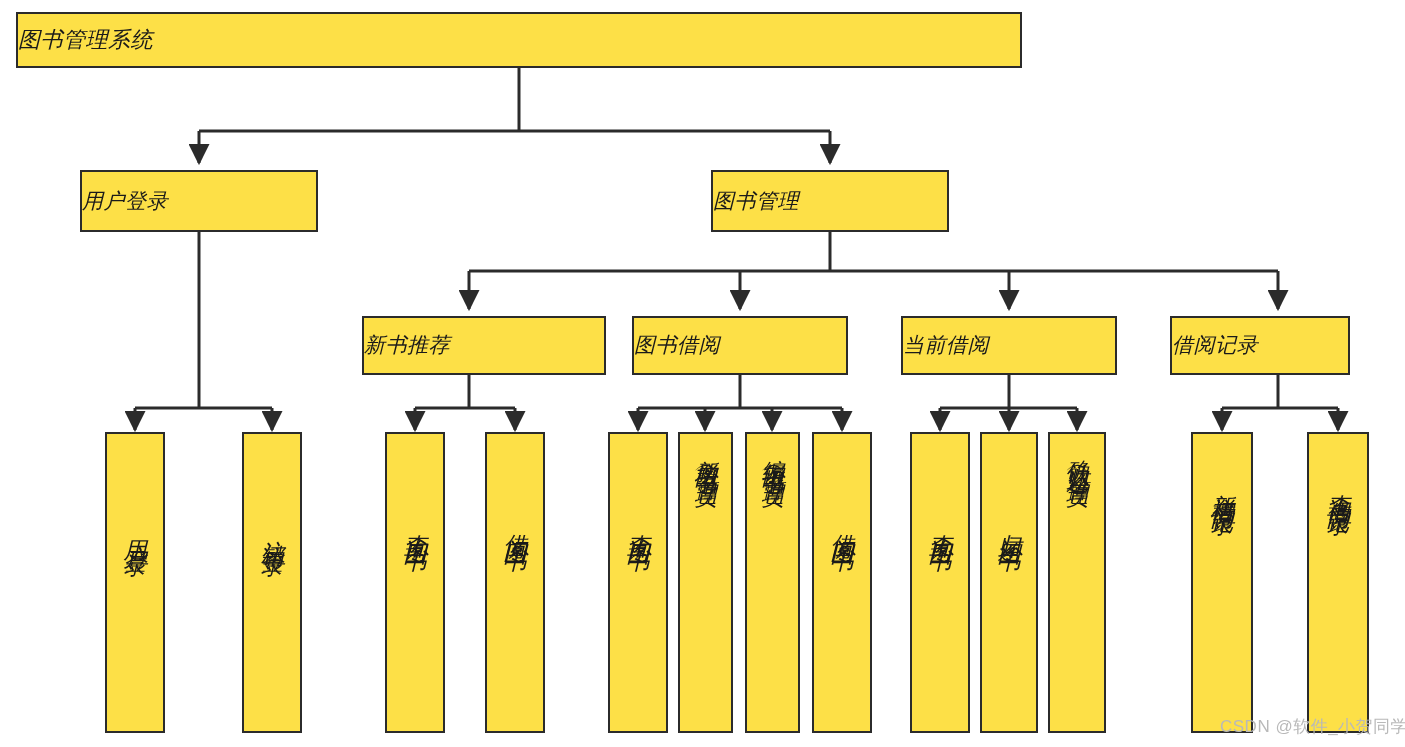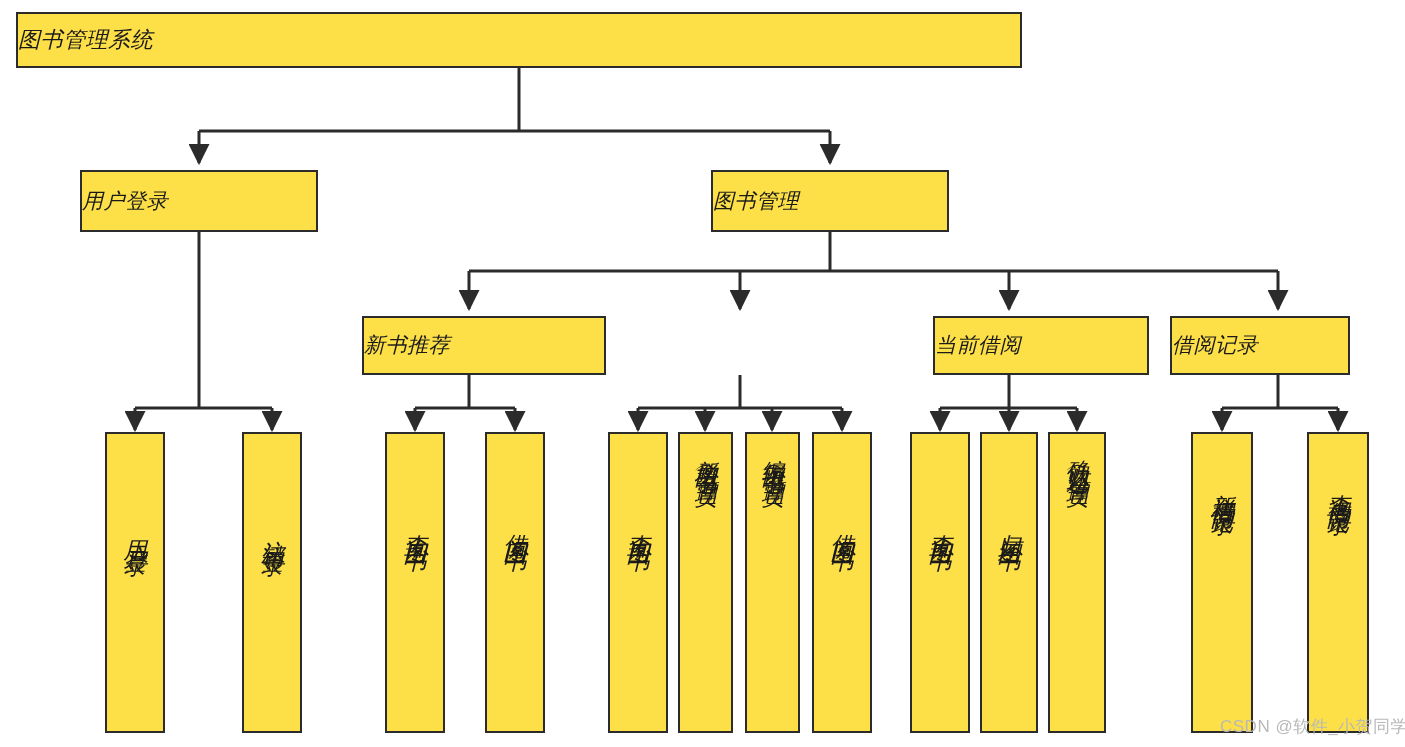--- a/index.html
+++ b/index.html
@@ -139,21 +139,24 @@
   <div class="node horiz" style="left:80px; top:170px; width:238px; height:62px;">
     <span class="node-label">用户登录</span>
   </div>
   <div class="node horiz" style="left:711px; top:170px; width:238px; height:62px;">
     <span class="node-label">图书管理</span>
   </div>
 
   <div class="node horiz" style="left:362px; top:316px; width:244px; height:59px;">
     <span class="node-label">新书推荐</span>
   </div>
-  <div class="node horiz" style="left:933px; top:316px; width:216px; height:59px;">
+  <div class="node horiz" style="left:632px; top:316px; width:216px; height:59px;">
+    <span class="node-label">图书借阅</span>
+  </div>
+  <div class="node horiz" style="left:901px; top:316px; width:216px; height:59px;">
     <span class="node-label">当前借阅</span>
   </div>
   <div class="node horiz" style="left:1170px; top:316px; width:180px; height:59px;">
     <span class="node-label">借阅记录</span>
   </div>
 
   <div class="node vert" style="left:105px; top:432px; width:60px; height:301px; padding-top:88px;">
     <span class="node-label">用户登录</span>
   </div>
   <div class="node vert" style="left:242px; top:432px; width:60px; height:301px; padding-top:88px;">

